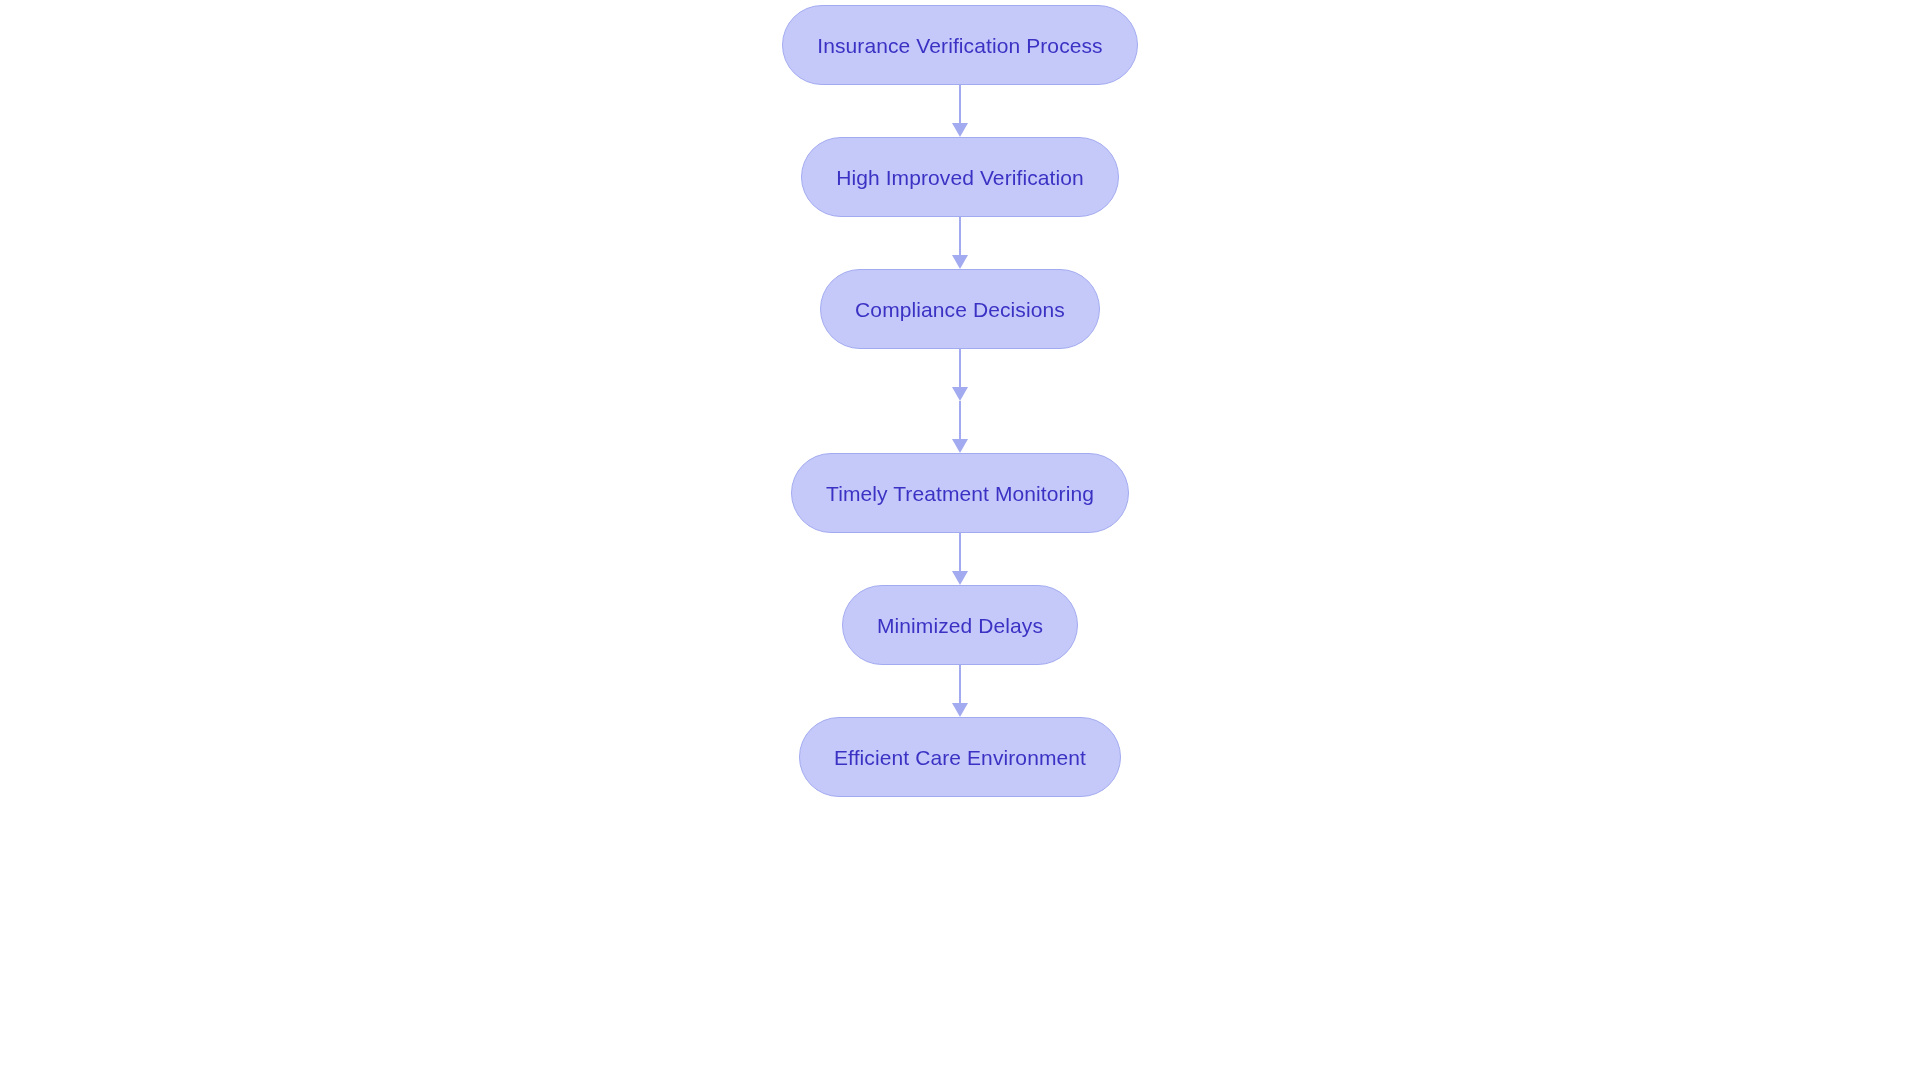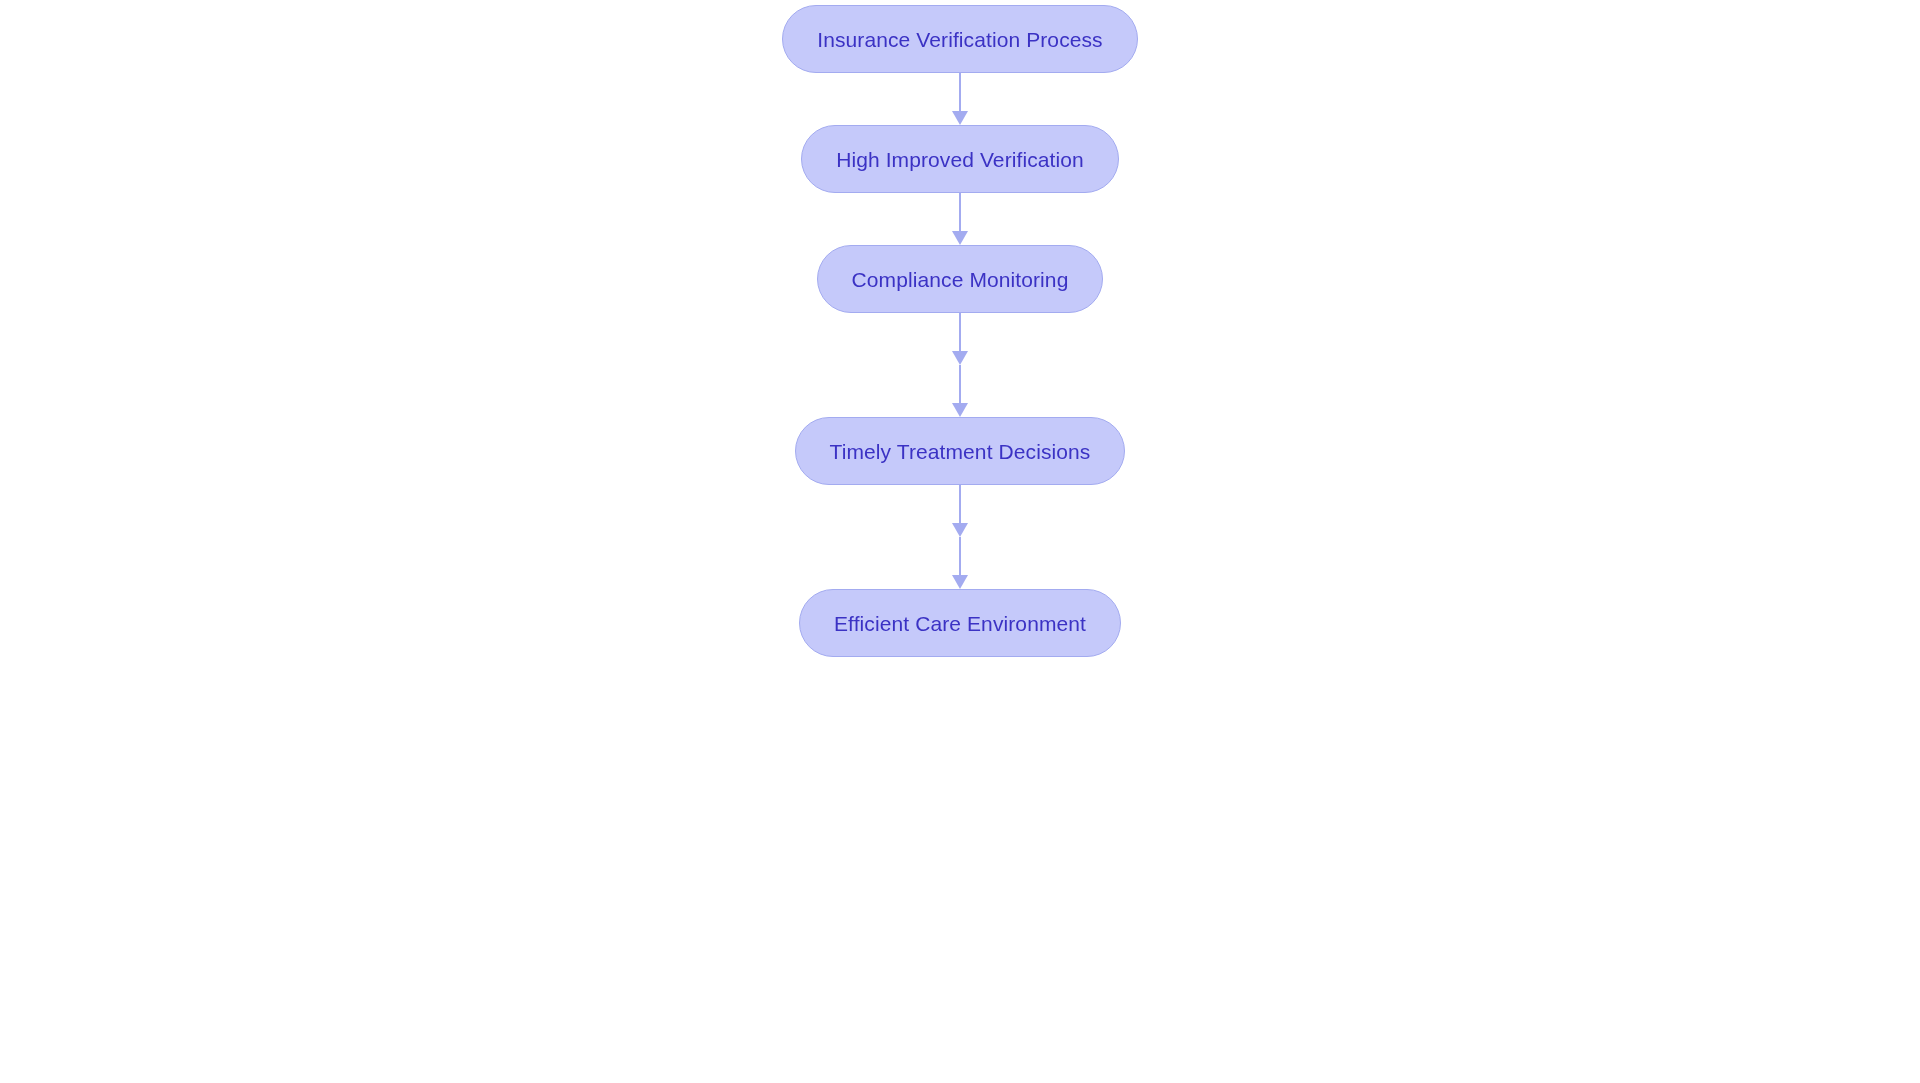--- a/index.html
+++ b/index.html
@@ -28,21 +28,21 @@
     width: 1920px;
     height: 1083px;
     display: flex;
     flex-direction: column;
     align-items: center;
     justify-content: flex-start;
   }
 
   .flow-node {
     box-sizing: border-box;
-    height: 68px;
+    height: 80px;
     border-radius: 40px;
     background: #c5c9fa;
     border: 1.5px solid #a3abf0;
     display: flex;
     align-items: center;
     justify-content: center;
     padding: 16px 34px;
     flex: 0 0 auto;
   }
 
@@ -112,43 +112,46 @@
     <div class="flow-node">
       <span class="flow-node-label">High Improved Verification</span>
     </div>
 
     <div class="flow-connector">
       <div class="conn-line"></div>
       <div class="conn-head"></div>
     </div>
 
     <div class="flow-node">
-      <span class="flow-node-label">Compliance Monitoring</span>
+      <span class="flow-node-label">Compliance Decisions</span>
     </div>
 
     <div class="flow-connector">
       <div class="conn-line"></div>
       <div class="conn-head"></div>
     </div>
 
 
     <div class="flow-connector">
       <div class="conn-line"></div>
       <div class="conn-head"></div>
     </div>
 
     <div class="flow-node">
-      <span class="flow-node-label">Timely Treatment Decisions</span>
+      <span class="flow-node-label">Timely Treatment Monitoring</span>
     </div>
 
     <div class="flow-connector">
       <div class="conn-line"></div>
       <div class="conn-head"></div>
     </div>
 
+    <div class="flow-node">
+      <span class="flow-node-label">Minimized Delays</span>
+    </div>
 
     <div class="flow-connector">
       <div class="conn-line"></div>
       <div class="conn-head"></div>
     </div>
 
     <div class="flow-node">
       <span class="flow-node-label">Efficient Care Environment</span>
     </div>
 

